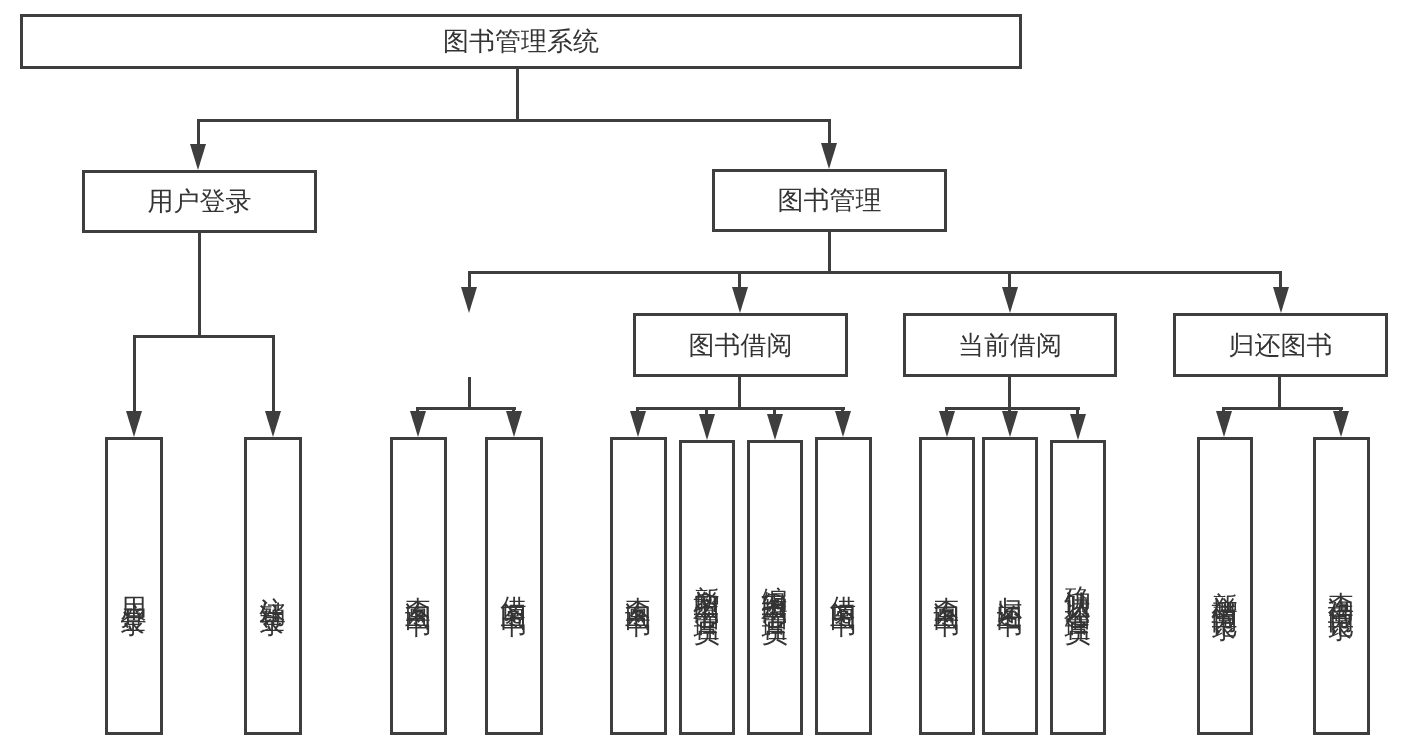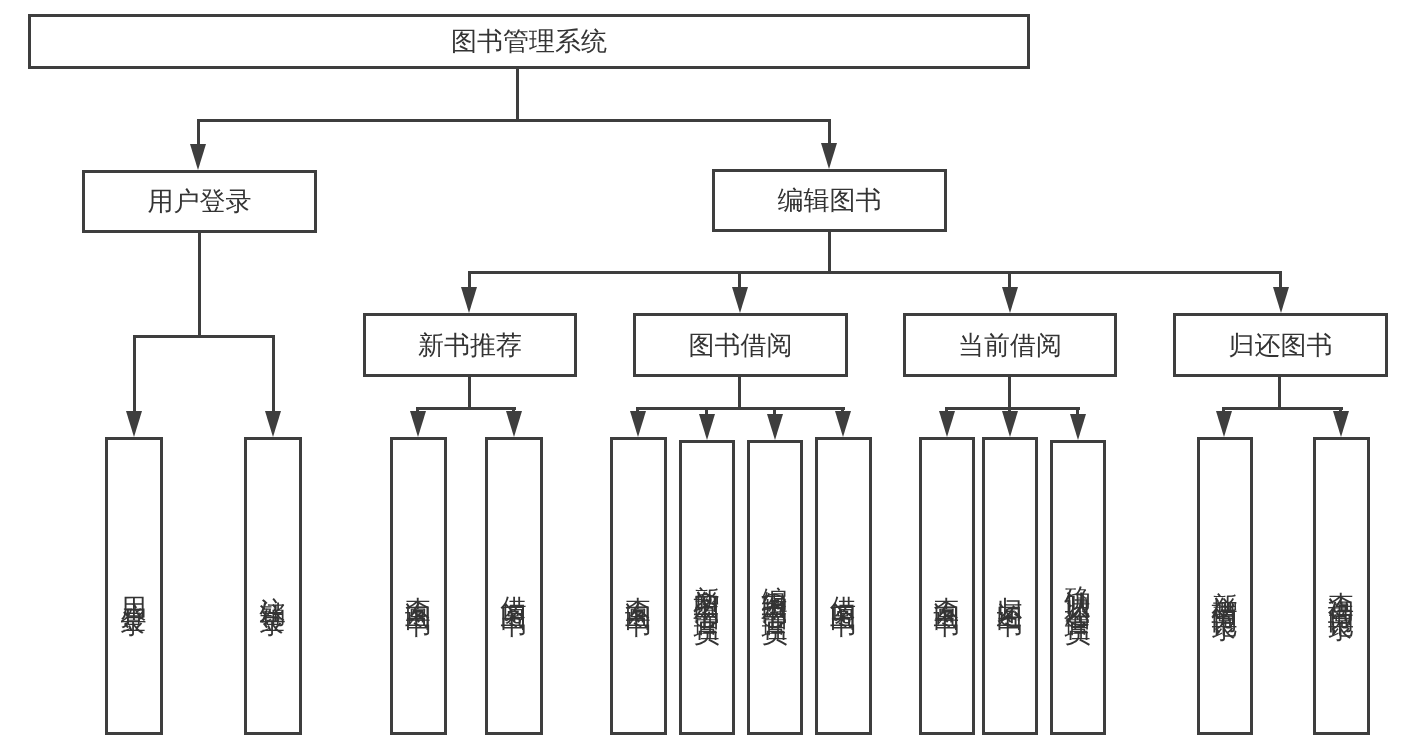--- a/index.html
+++ b/index.html
@@ -23,21 +23,21 @@
     position:absolute;width:0;height:0;z-index:1;
     border-left:8px solid transparent;border-right:8px solid transparent;
     border-top:26px solid #3e3e3e;
   }
   #watermark{
     position:absolute;left:1188px;top:716px;z-index:5;
     font-size:19px;color:#9e9e9e;letter-spacing:0.5px;white-space:nowrap;
   }
 
   
-  #b-root{left:28px;top:14px;width:1002px;height:55px;text-align:center;}
+  #b-root{left:20px;top:14px;width:1002px;height:55px;text-align:center;}
   #b-l2a{left:82px;top:170px;width:235px;height:63px;}
   #b-l2b{left:712px;top:169px;width:235px;height:63px;}
   #b-l3a{left:363px;top:313px;width:214px;height:64px;}
   #b-l3b{left:633px;top:313px;width:215px;height:64px;}
   #b-l3c{left:903px;top:313px;width:214px;height:64px;}
   #b-l3d{left:1173px;top:313px;width:215px;height:64px;}
   #b-a1{left:105px;top:437px;width:58px;height:298px;}
   #b-a2{left:244px;top:437px;width:58px;height:298px;}
   #b-b1{left:390px;top:437px;width:57px;height:298px;}
   #b-b2{left:485px;top:437px;width:58px;height:298px;}
@@ -123,26 +123,23 @@
 <div id="stage">
 
   <div class="box" id="b-root">
     <span>图书管理系统</span>
   </div>
 
   <div class="box" id="b-l2a">
     <span>用户登录</span>
   </div>
   <div class="box" id="b-l2b">
-    <span>编辑图书</span>
-  </div>
-
-  <div class="box" id="b-l3a">
-    <span>新书推荐</span>
-  </div>
+    <span>图书管理</span>
+  </div>
+
   <div class="box" id="b-l3b">
     <span>图书借阅</span>
   </div>
   <div class="box" id="b-l3c">
     <span>当前借阅</span>
   </div>
   <div class="box" id="b-l3d">
     <span>归还图书</span>
   </div>
 

